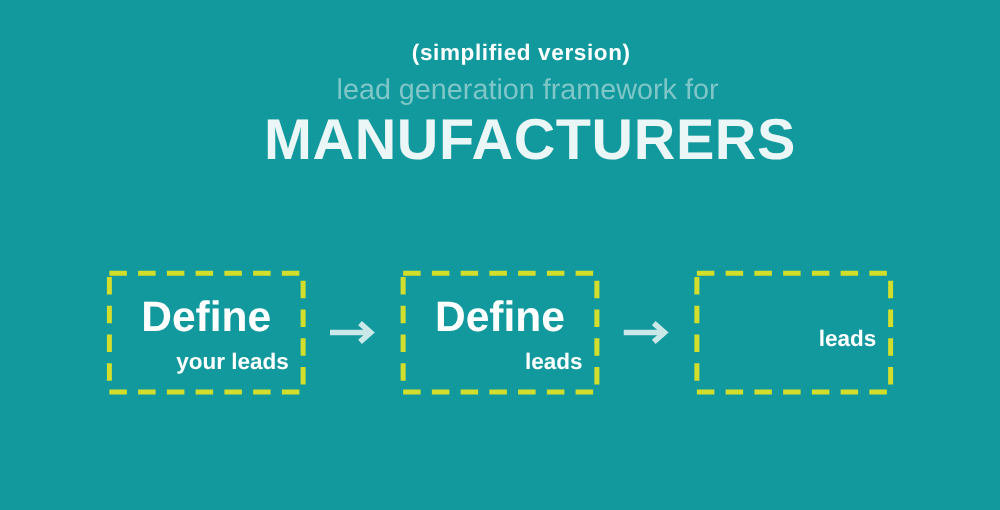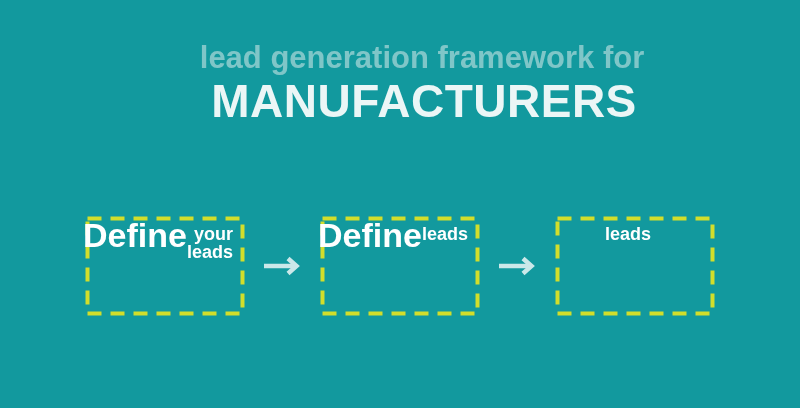--- a/index.html
+++ b/index.html
@@ -21,22 +21,22 @@
   .kicker {
     color: #FDFFFF;
     font-size: 18px;
     font-weight: bold;
     letter-spacing: 0.5px;
     line-height: 1;
     padding-left: 34px; 
   }
   .subtitle {
     color: #7FC6C8;
-    font-size: 31px;
-    font-weight: bold;
+    font-size: 23px;
+    font-weight: normal;
     line-height: 1;
     margin-top: 9px;
     letter-spacing: 0px;
     margin-left: 44px;
   }
   .title {
     color: #EBF6F6;
     font-size: 46px;
     font-weight: bold;
     line-height: 1;
@@ -53,21 +53,21 @@
     width: 100%;
     display: flex;
     justify-content: center;
     align-items: center;
   }
   .step-box {
     position: relative;
     width: 160px;
     height: 100px;
     display: flex;
-    flex-direction: row;
+    flex-direction: column;
     justify-content: center;
     color: #FFFFFF;
   }
   .step-box .border-svg {
     position: absolute;
     inset: 0;
     width: 100%;
     height: 100%;
   }
   .step-label {
@@ -93,20 +93,21 @@
     display: flex;
     justify-content: center;
     align-items: center;
   }
   .arrow-zone svg { display: block; }
 </style>
 </head>
 <body>
 
 <div class="header">
+  <div class="kicker">(simplified version)</div>
   <div class="subtitle">lead generation framework for</div>
   <div class="title">MANUFACTURERS</div>
 </div>
 
 <div class="flow">
 
   <div class="step-box">
     <svg class="border-svg" viewBox="0 0 160 100" preserveAspectRatio="none">
       <rect x="2.5" y="2.5" width="155" height="95" fill="none" stroke="#D2DE2B" stroke-width="4" stroke-dasharray="14 9"></rect>
     </svg>

